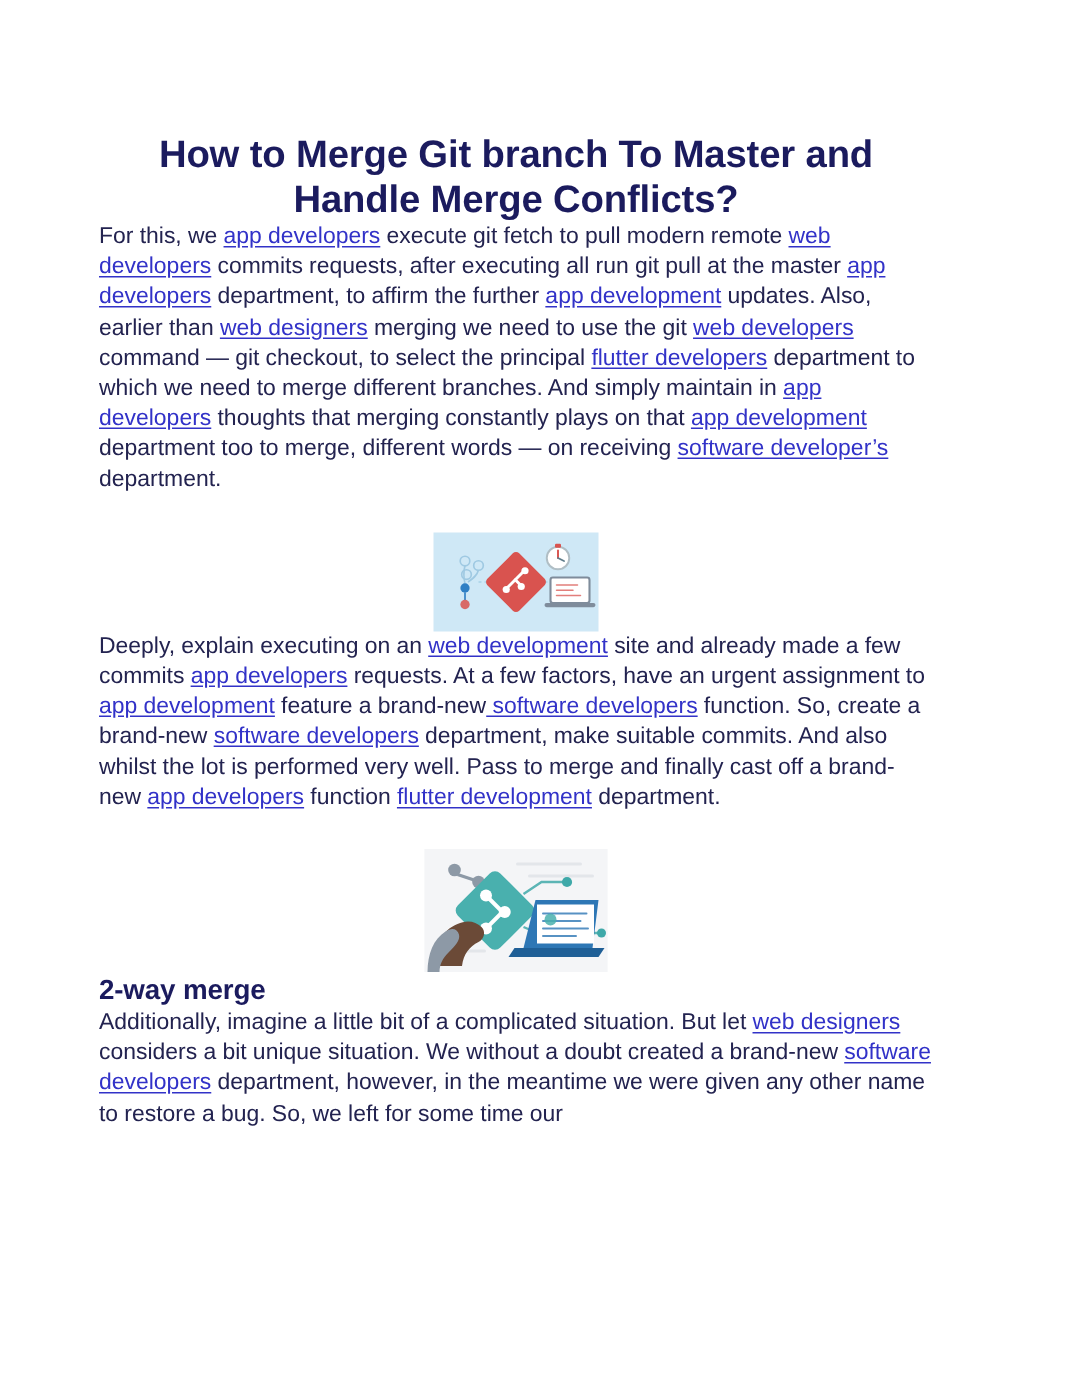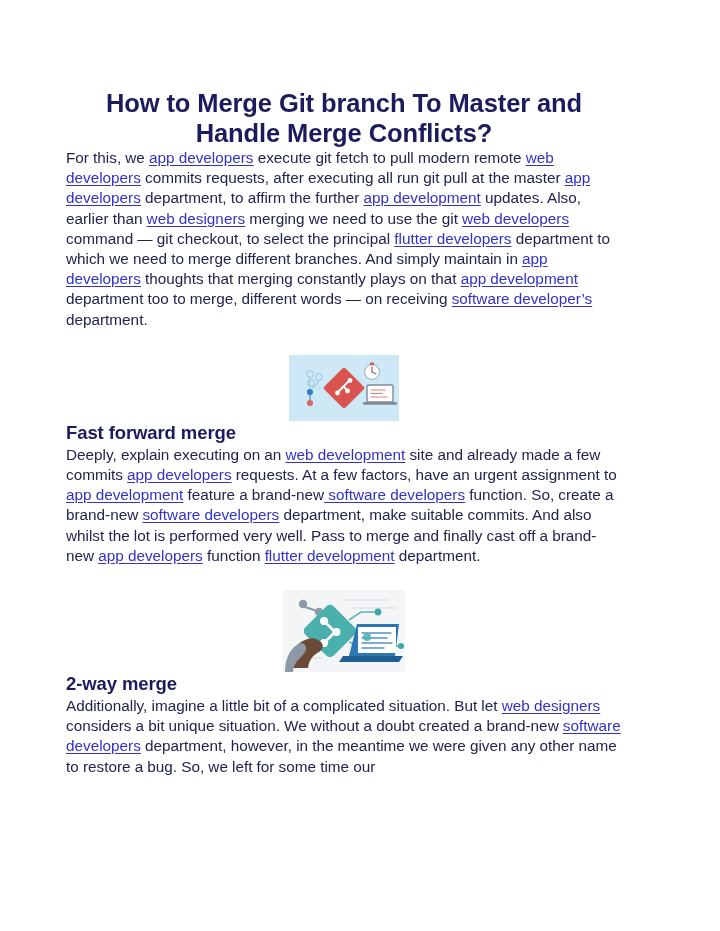--- a/index.html
+++ b/index.html
@@ -143,21 +143,20 @@
 
           <g>
             <rect x="78" y="30" width="26" height="17" rx="1.6" fill="#ffffff" stroke="#7f8c9b" stroke-width="1.4"></rect>
             <path d="M82 35 H96 M82 38.5 H93 M82 42 H98" stroke="#d9534f" stroke-width="1" stroke-linecap="round" opacity="0.75"></path>
             <rect x="74" y="47" width="34" height="2.8" rx="1.4" fill="#7f8c9b"></rect>
           </g>
         </svg>
       </div>
     </div>
 
-    <h2 class="section-heading heading-ffm">Fast forward merge</h2>
 
     <p class="body-text para-2"><span>Deeply, explain executing on an </span><a class="doc-link">web development</a><span> site and already made a few commits </span><a class="doc-link">app developers</a><span> requests. At a few factors, have an urgent assignment to </span><a class="doc-link">app development</a><span> feature a brand-new</span><a class="doc-link"> software developers</a><span> function. So, create a brand-new </span><a class="doc-link">software developers</a><span> department, make suitable commits. And also whilst the lot is performed very well. Pass to merge and finally cast off a brand-new </span><a class="doc-link">app developers</a><span> function </span><a class="doc-link">flutter development</a><span> department.</span></p>
 
     <div class="figure-wrap fig-merge">
       <div class="merge-box">
         <svg class="fig-svg" width="122" height="82" viewBox="0 0 122 82" xmlns="http://www.w3.org/2000/svg">
           <rect x="0" y="0" width="122" height="82" fill="#f4f5f7"></rect>
 
           <g stroke="#e3e6ea" stroke-width="2" stroke-linecap="round">
             <path d="M62 10 H104"></path>

